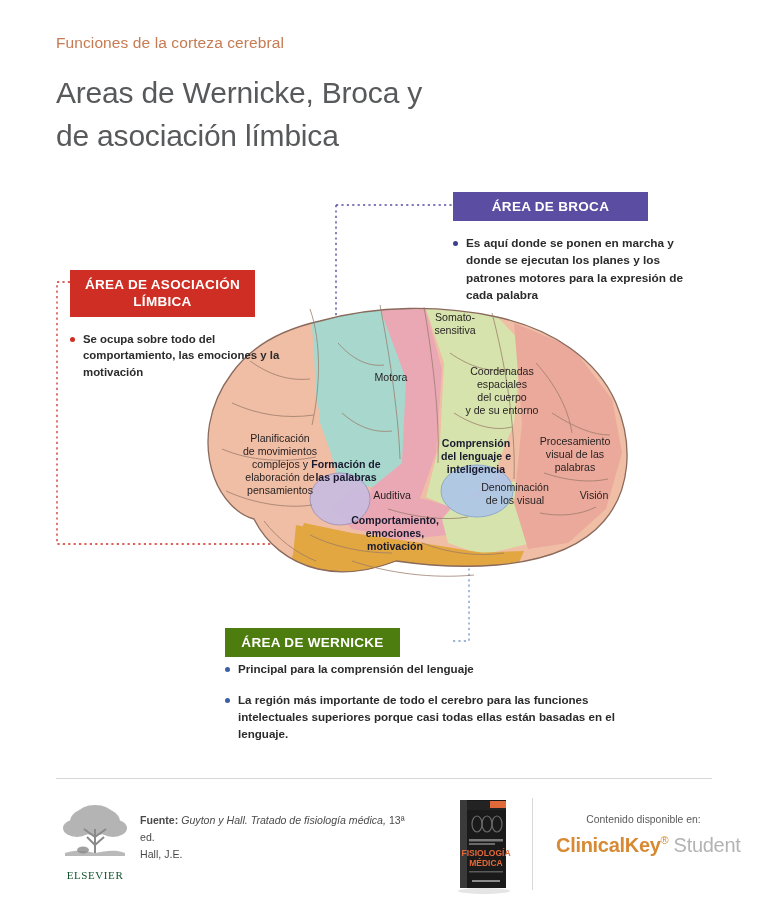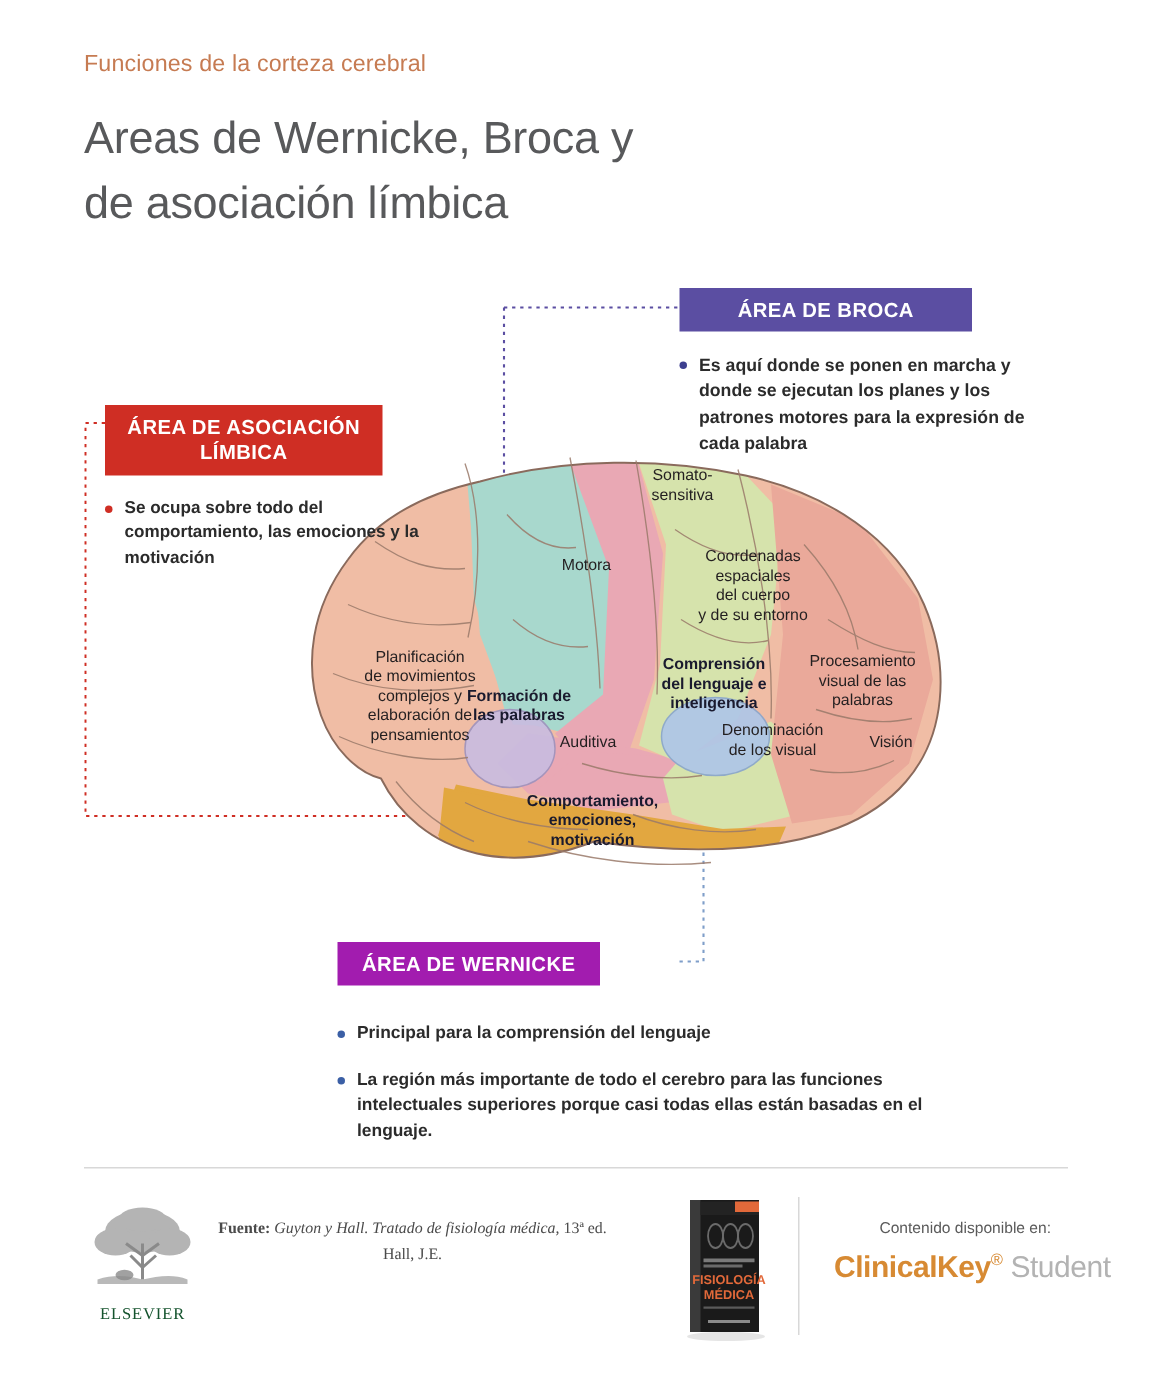--- a/index.html
+++ b/index.html
@@ -90,24 +90,24 @@
   #callout-broca .bullet-dot { background: #3d3f8f; }
 
   
   #callout-limbica { left: 70px; top: 92px; width: 218px; }
   #callout-limbica .callout-header { background: #cf2e24; width: 185px; }
   #callout-limbica .bullet-dot { background: #cf2e24; }
   #callout-limbica .bullet-text { font-size: 11.4px; }
 
   
   #callout-wernicke { left: 225px; top: 450px; width: 420px; }
-  #callout-wernicke .callout-header { background: #a21caf; width: 175px; }
+  #callout-wernicke .callout-header { background: #4d7c0f; width: 175px; }
   #callout-wernicke .bullet-dot { background: #3b5fa5; }
   #callout-wernicke .bullet-text { font-size: 11.6px; }
-  #callout-wernicke .callout-body { margin-top: 24px; }
+  #callout-wernicke .callout-body { margin-top: 4px; }
   #callout-wernicke .bullet-row { margin-bottom: 14px; }
 
   
   #brain {
     position: absolute;
     left: 192px; top: 125px;
     width: 450px; height: 295px;
   }
 
   .brain-label {
@@ -146,25 +146,24 @@
     font-size: 11px;
     color: #14532d;
     letter-spacing: 0.6px;
     margin-top: 2px;
   }
 
   #source-block {
     position: absolute;
     left: 140px; top: 22px;
     width: 270px;
-    text-align: center;
+    text-align: left;
     font-size: 10.6px;
     line-height: 1.6;
     color: #4a4a4a;
-    font-family: Liberation Serif, serif;
   }
   #source-block .src-lead { font-weight: bold; font-style: normal; }
   #source-block .src-title { font-style: italic; }
 
   #book-cover {
     position: absolute;
     left: 446px; top: 6px;
     width: 74px; height: 100px;
   }
 
@@ -312,21 +311,21 @@
 visual de las
 palabras</div>
 
     <div class="brain-label" style="left:372px; top:186px; width:60px;">Visión</div>
 
     <div class="brain-label" style="left:268px; top:178px; width:110px;">Denominación
 de los visual</div>
 
     <div class="brain-label" style="left:168px; top:186px; width:64px;">Auditiva</div>
 
-    <div class="brain-label bold" style="left:140px; top:225px; width:126px;">Comportamiento,
+    <div class="brain-label bold" style="left:140px; top:211px; width:126px;">Comportamiento,
 emociones,
 motivación</div>
 
     <div class="brain-label bold" style="left:104px; top:155px; width:100px;">Formación de
 las palabras</div>
 
     <div class="brain-label bold" style="left:228px; top:134px; width:112px;">Comprensión
 del lenguaje e
 inteligencia</div>
   </div>

